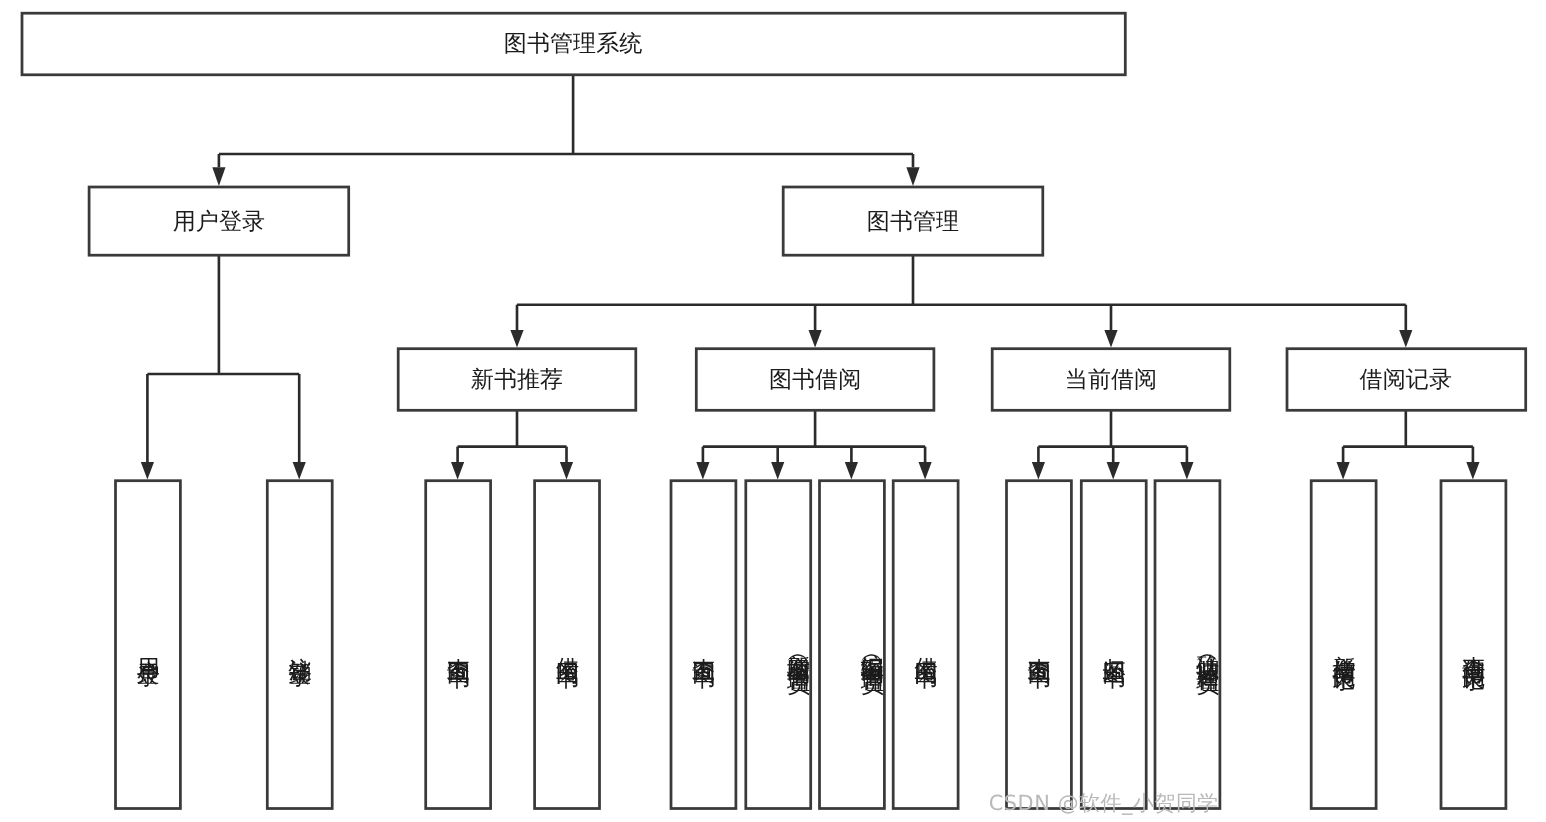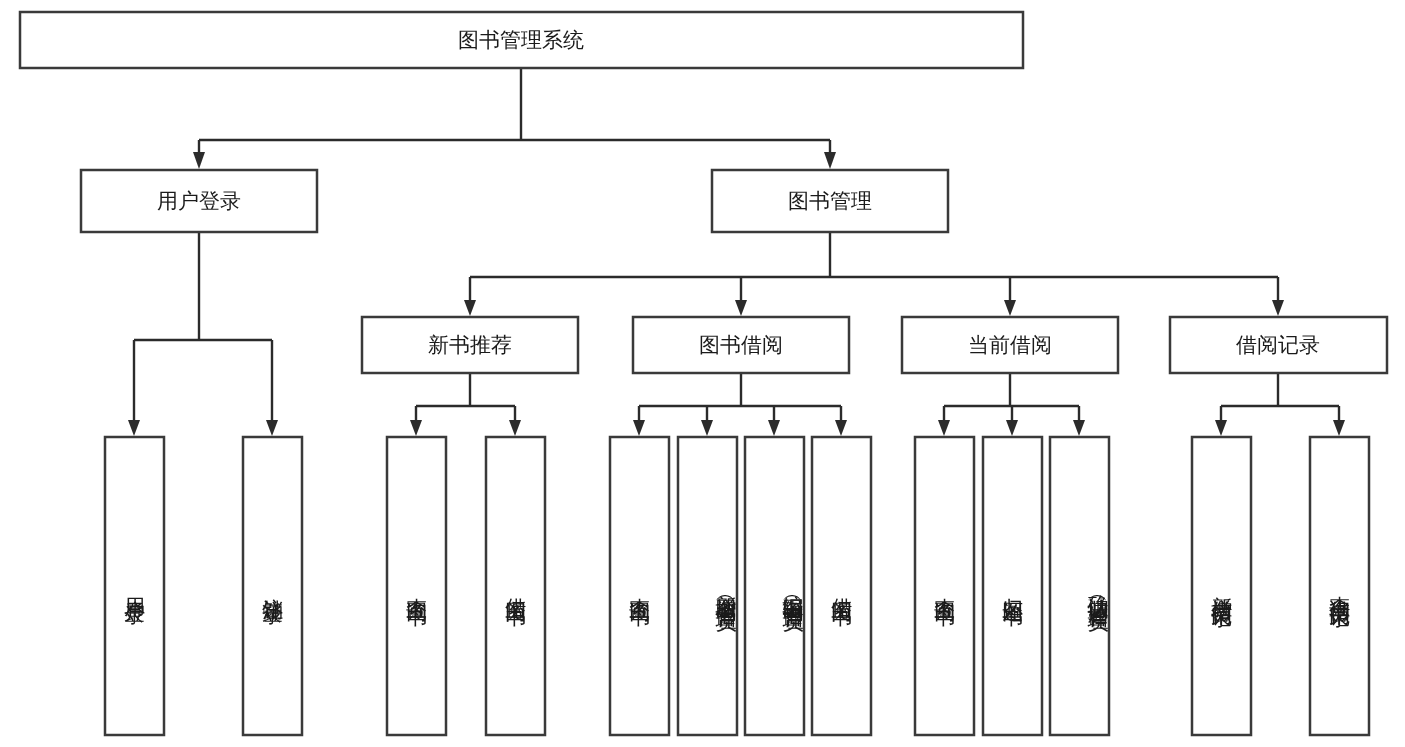--- a/index.html
+++ b/index.html
@@ -204,13 +204,14 @@
   <div class="leaf-label" style="left:610px;  top:437px; width:59px; height:298px;">查询图书</div>
   <div class="leaf-label" style="left:678px;  top:437px; width:59px; height:298px; align-items:flex-start; padding-top:6px; box-sizing:border-box;">新增图书（管理员）</div>
   <div class="leaf-label" style="left:745px;  top:437px; width:59px; height:298px; align-items:flex-start; padding-top:6px; box-sizing:border-box;">编辑图书（管理员）</div>
   <div class="leaf-label" style="left:812px;  top:437px; width:59px; height:298px;">借阅图书</div>
   <div class="leaf-label" style="left:915px;  top:437px; width:59px; height:298px;">查询图书</div>
   <div class="leaf-label" style="left:983px;  top:437px; width:59px; height:298px;">归还图书</div>
   <div class="leaf-label" style="left:1050px; top:437px; width:59px; height:298px; align-items:flex-start; padding-top:6px; box-sizing:border-box;">确认归还（管理员）</div>
   <div class="leaf-label" style="left:1192px; top:437px; width:59px; height:298px;">新增借阅记录</div>
   <div class="leaf-label" style="left:1310px; top:437px; width:59px; height:298px;">查询借阅记录</div>
 
+  <div class="watermark">CSDN @软件_小贺同学</div>
 </div>
 
 </body></html>

